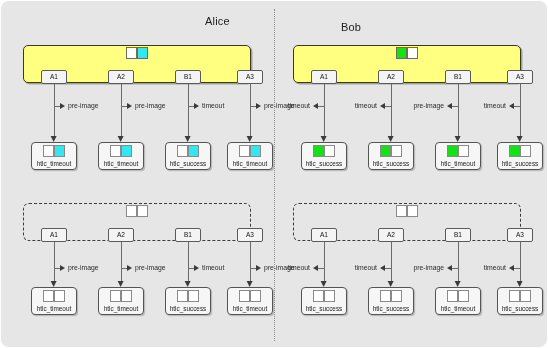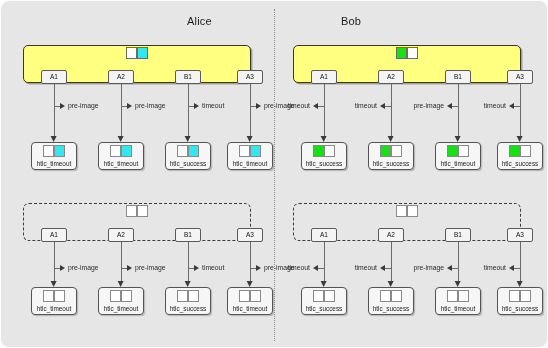--- a/index.html
+++ b/index.html
@@ -161,21 +161,21 @@
     color: #1c1c1c;
     white-space: nowrap;
   }
 </style>
 </head>
 <body>
 
 <div id="root">
   <div class="divider"></div>
   <div id="layers">
-      <div class="party-title" style="left: 186px; top: 14px;">Alice</div>
+      <div class="party-title" style="left: 204px; top: 14px;">Alice</div>
       <div class="commit solid" style="left: 22px; top: 44px;">
         <div class="chip">
           <div class="cell" style="background: rgb(255, 255, 255);"></div>
           <div class="cell" style="background: rgb(51, 230, 239);"></div>
         </div>
       </div>
       <div class="tab" style="left: 40px; top: 69px;">A1</div>
       <div class="vline" style="left: 53px; top: 83px; height: 54px;"></div>
       <div class="arrowdown" style="left: 53px; top: 135px;"></div>
       <div class="stub" style="left: 53px; top: 105px; width: 6px;"></div>
@@ -278,21 +278,21 @@
       <div class="stub" style="left: 249px; top: 267px; width: 6px;"></div>
       <div class="arrow-r" style="left: 255px; top: 264px;"></div>
       <div class="edge-label" style="left: 263px; top: 263px;">pre-image</div>
       <div class="htlc" style="left: 226px; top: 286px;">
         <div class="inner">
           <div class="cell" style="background: rgb(255, 255, 255);"></div>
           <div class="cell" style="background: rgb(255, 255, 255);"></div>
         </div>
         <div class="cap">htlc_timeout</div>
       </div>
-      <div class="party-title" style="left: 340px; top: 14px;">Bob</div>
+      <div class="party-title" style="left: 340px; top: 20px;">Bob</div>
       <div class="commit solid" style="left: 292px; top: 44px;">
         <div class="chip">
           <div class="cell" style="background: rgb(22, 224, 22);"></div>
           <div class="cell" style="background: rgb(255, 255, 255);"></div>
         </div>
       </div>
       <div class="tab" style="left: 310px; top: 69px;">A1</div>
       <div class="vline" style="left: 323px; top: 83px; height: 54px;"></div>
       <div class="arrowdown" style="left: 323px; top: 135px;"></div>
       <div class="stub" style="left: 317px; top: 105px; width: 6px;"></div>

